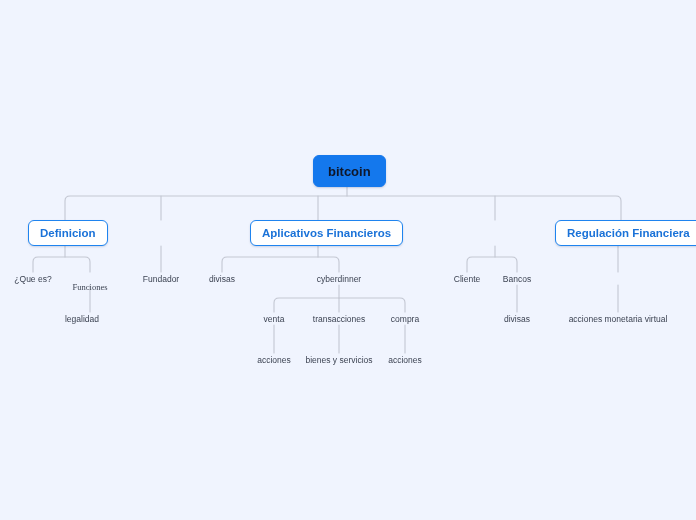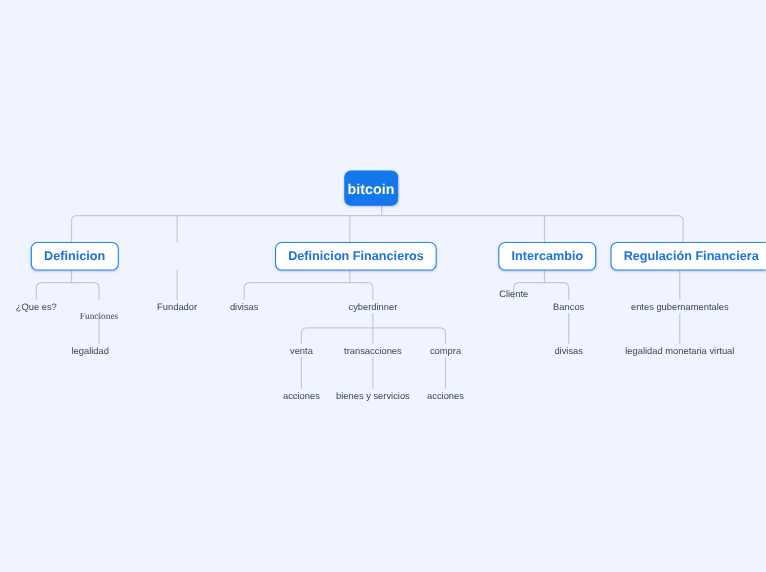--- a/index.html
+++ b/index.html
@@ -33,25 +33,25 @@
     white-space: nowrap;
     display: flex;
     align-items: center;
     justify-content: center;
   }
   
   .node-root {
     background: #1478ed;
     border: 1px solid #1478ed;
     border-radius: 6px;
-    color: #fef9c3;
+    color: #0f172a;
     font-weight: bold;
     font-size: 13px;
     height: 32px;
-    padding: 0 2px;
+    padding: 0 14px;
     box-shadow: 0 1px 2px rgba(40,60,110,0.22);
   }
   
   .node-branch {
     background: #ffffff;
     border: 1.6px solid #1f84ef;
     border-radius: 6px;
     color: #1a72d8;
     font-weight: bold;
     font-size: 11.5px;
@@ -117,26 +117,23 @@
   <div class="node node-root" style="left:313px; top:155px;">
     <span>bitcoin</span>
   </div>
 
   <div class="node node-branch" style="left:28px; top:220px;">
     <span>Definicion</span>
   </div>
 
 
   <div class="node node-branch" style="left:250px; top:220px;">
-    <span>Definicion Financieros</span>
-  </div>
-
-  <div class="node node-branch" style="left:453px; top:220px;">
-    <span>Intercambio</span>
-  </div>
+    <span>Aplicativos Financieros</span>
+  </div>
+
 
   <div class="node node-branch" style="left:555px; top:220px;">
     <span>Regulación Financiera</span>
   </div>
 
   <div class="node node-leaf" style="left:0px; top:272px; width:66px;">
     <span>¿Que es?</span>
   </div>
 
   <div class="node node-leaf" style="left:57px; top:280px; width:66px;font-family:Liberation Serif, serif;">
@@ -148,31 +145,28 @@
   </div>
 
   <div class="node node-leaf" style="left:189px; top:272px; width:66px;">
     <span>divisas</span>
   </div>
 
   <div class="node node-leaf" style="left:299px; top:272px; width:80px;">
     <span>cyberdinner</span>
   </div>
 
-  <div class="node node-leaf" style="left:434px; top:260px; width:66px;">
+  <div class="node node-leaf" style="left:434px; top:272px; width:66px;">
     <span>Cliente</span>
   </div>
 
   <div class="node node-leaf" style="left:484px; top:272px; width:66px;">
     <span>Bancos</span>
   </div>
 
-  <div class="node node-leaf" style="left:548px; top:272px; width:140px;">
-    <span>entes gubernamentales</span>
-  </div>
 
   <div class="node node-leaf" style="left:49px; top:312px; width:66px;">
     <span>legalidad</span>
   </div>
 
   <div class="node node-leaf" style="left:241px; top:312px; width:66px;">
     <span>venta</span>
   </div>
 
   <div class="node node-leaf" style="left:299px; top:312px; width:80px;">
@@ -181,21 +175,21 @@
 
   <div class="node node-leaf" style="left:372px; top:312px; width:66px;">
     <span>compra</span>
   </div>
 
   <div class="node node-leaf" style="left:484px; top:312px; width:66px;">
     <span>divisas</span>
   </div>
 
   <div class="node node-leaf" style="left:538px; top:312px; width:160px;">
-    <span>legalidad monetaria virtual</span>
+    <span>acciones monetaria virtual</span>
   </div>
 
   <div class="node node-leaf" style="left:241px; top:353px; width:66px;">
     <span>acciones</span>
   </div>
 
   <div class="node node-leaf" style="left:289px; top:353px; width:100px;">
     <span>bienes y servicios</span>
   </div>
 

